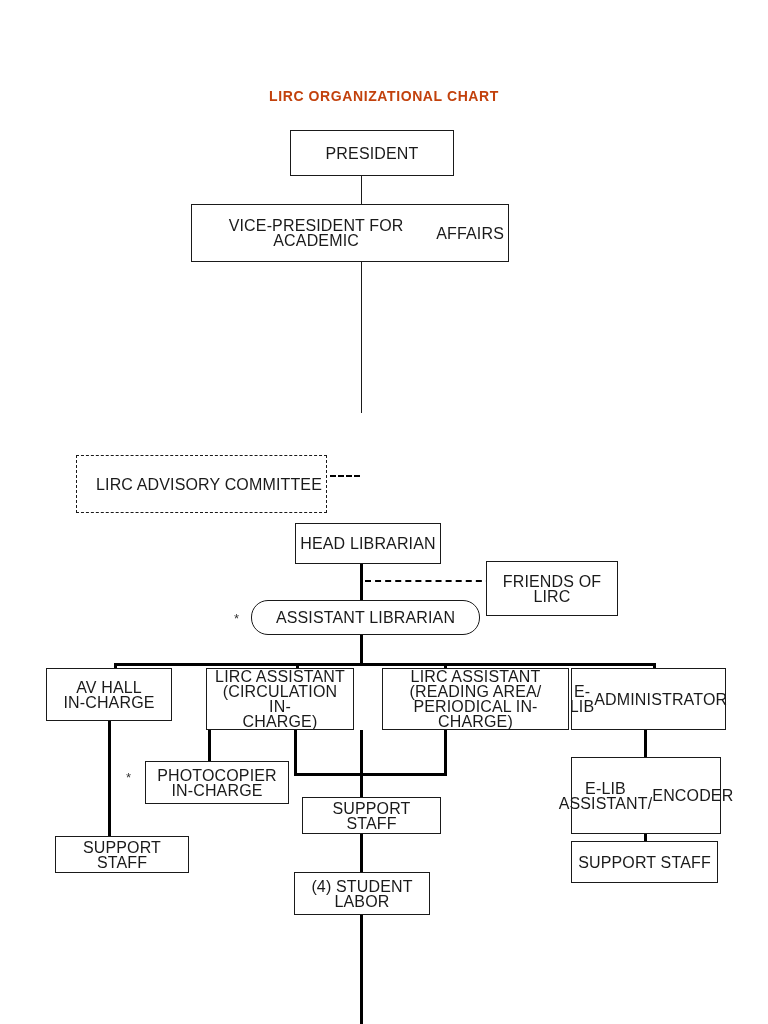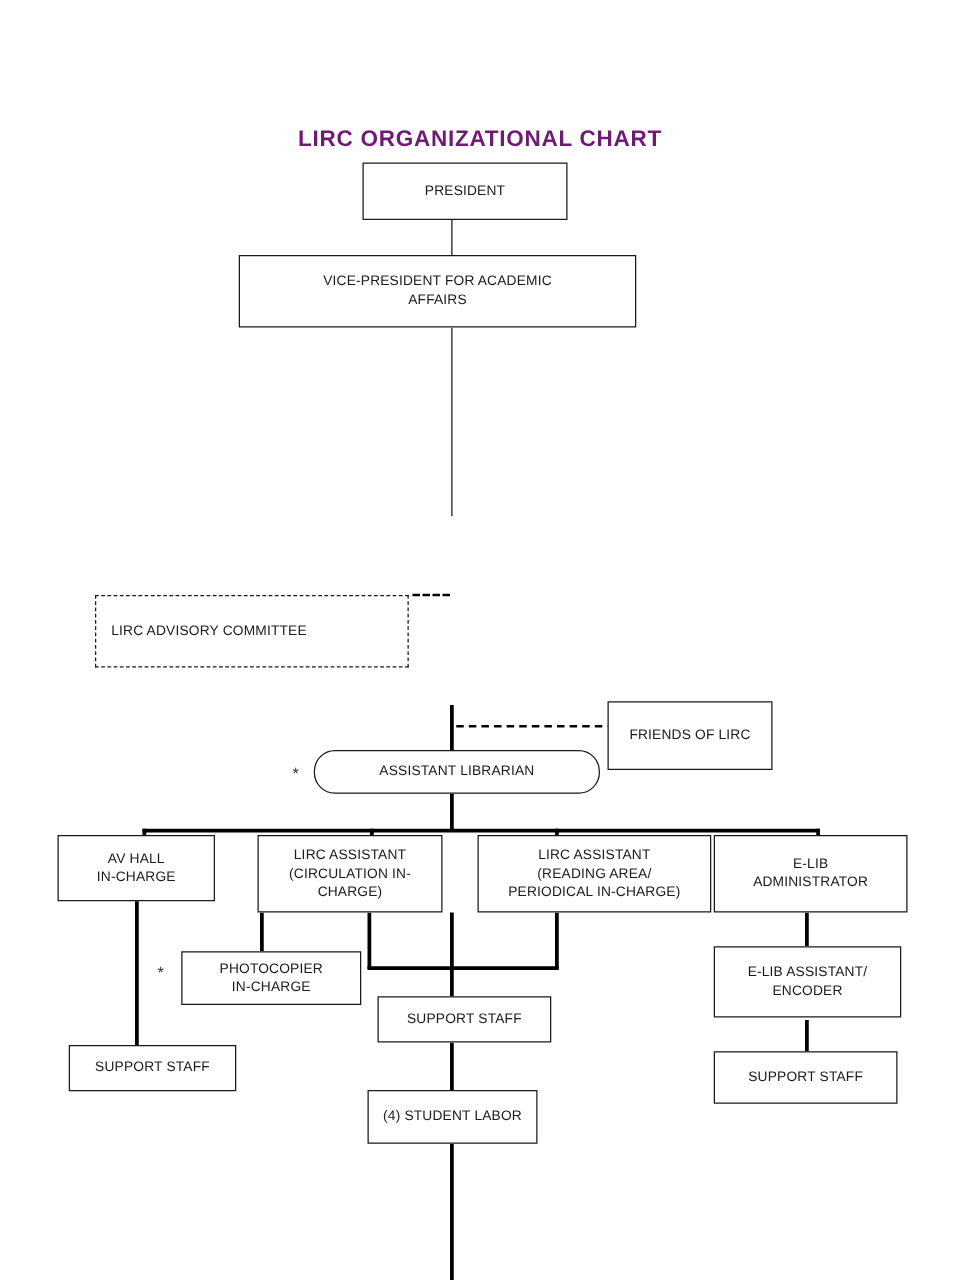--- a/index.html
+++ b/index.html
@@ -14,38 +14,38 @@
   #page {
     position: relative;
     width: 768px;
     height: 1024px;
     background: #ffffff;
     overflow: hidden;
   }
   .chart-title {
     position: absolute;
     left: 0;
-    top: 101px;
+    top: 88px;
     width: 768px;
     text-align: center;
-    font-size: 18px;
+    font-size: 14px;
     font-weight: bold;
     letter-spacing: 0.6px;
-    color: #701a75;
+    color: #c2410c;
   }
   .node {
     position: absolute;
     box-sizing: border-box;
     border: 1px solid #1a1a1a;
     background: #ffffff;
     display: flex;
     align-items: center;
     justify-content: center;
     text-align: center;
-    font-size: 11px;
+    font-size: 16px;
     line-height: 15px;
     color: #1a1a1a;
     letter-spacing: 0.15px;
     z-index: 3;
     padding: 2px 4px;
   }
   .node.left-text {
     justify-content: flex-start;
     text-align: left;
     padding-left: 12px;
@@ -84,33 +84,36 @@
 <div id="page">
 
   <div class="chart-title">LIRC ORGANIZATIONAL CHART</div>
 
   <div class="node" style="left:290px; top:130px; width:164px; height:46px;">
     <span>PRESIDENT</span>
   </div>
 
   <div class="conn thin" style="left:361px; top:176px; width:1.4px; height:28px;"></div>
 
-  <div class="node" style="left:191px; top:204px; width:318px; height:58px; flex-direction:column;">
+  <div class="node" style="left:191px; top:204px; width:318px; height:58px; flex-direction:row;">
     <span class="nowrap-line">VICE-PRESIDENT FOR ACADEMIC</span>
     <span class="nowrap-line">AFFAIRS</span>
   </div>
 
   <div class="conn thin" style="left:361px; top:262px; width:1.4px; height:151px;"></div>
 
-  <div class="node dashed left-text" style="left:76px; top:476px; width:251px; height:58px;">
+  <div class="node dashed left-text" style="left:76px; top:455px; width:251px; height:58px;justify-content:flex-end;">
     <span>LIRC ADVISORY COMMITTEE</span>
   </div>
 
   <div class="dash-h" style="left:330px; top:475px; width:30px;"></div>
 
+  <div class="node" style="left:295px; top:523px; width:146px; height:41px;">
+    <span>HEAD LIBRARIAN</span>
+  </div>
 
   <div class="conn" style="left:360px; top:564px; width:2.6px; height:38px;"></div>
 
   <div class="dash-h" style="left:365px; top:580px; width:137px;"></div>
 
   <div class="node" style="left:486px; top:561px; width:132px; height:55px;">
     <span>FRIENDS OF LIRC</span>
   </div>
 
   <div class="asterisk" style="left:234px; top:612px;">*</div>
@@ -138,21 +141,21 @@
     <span class="nowrap-line">(CIRCULATION IN-</span>
     <span class="nowrap-line">CHARGE)</span>
   </div>
 
   <div class="node" style="left:382px; top:668px; width:187px; height:62px; flex-direction:column;">
     <span class="nowrap-line">LIRC ASSISTANT</span>
     <span class="nowrap-line">(READING AREA/</span>
     <span class="nowrap-line">PERIODICAL IN-CHARGE)</span>
   </div>
 
-  <div class="node" style="left:571px; top:668px; width:155px; height:62px; flex-direction:column;">
+  <div class="node" style="left:571px; top:668px; width:155px; height:62px; flex-direction:row;">
     <span class="nowrap-line">E-LIB</span>
     <span class="nowrap-line">ADMINISTRATOR</span>
   </div>
 
   <div class="conn" style="left:108px; top:715px; width:2.6px; height:122px;"></div>
 
   <div class="node" style="left:55px; top:836px; width:134px; height:37px;">
     <span>SUPPORT STAFF</span>
   </div>
 
@@ -180,21 +183,21 @@
   <div class="conn" style="left:360px; top:834px; width:2.6px; height:38px;"></div>
 
   <div class="node" style="left:294px; top:872px; width:136px; height:43px;">
     <span>(4) STUDENT LABOR</span>
   </div>
 
   <div class="conn" style="left:360px; top:915px; width:2.6px; height:109px;"></div>
 
   <div class="conn" style="left:644px; top:730px; width:2.6px; height:27px;"></div>
 
-  <div class="node" style="left:571px; top:757px; width:150px; height:57px; flex-direction:column;">
+  <div class="node" style="left:571px; top:757px; width:150px; height:77px; flex-direction:row;">
     <span class="nowrap-line">E-LIB ASSISTANT/</span>
     <span class="nowrap-line">ENCODER</span>
   </div>
 
   <div class="conn" style="left:644px; top:816px; width:2.6px; height:26px;"></div>
 
   <div class="node" style="left:571px; top:841px; width:147px; height:42px;">
     <span>SUPPORT STAFF</span>
   </div>
 

